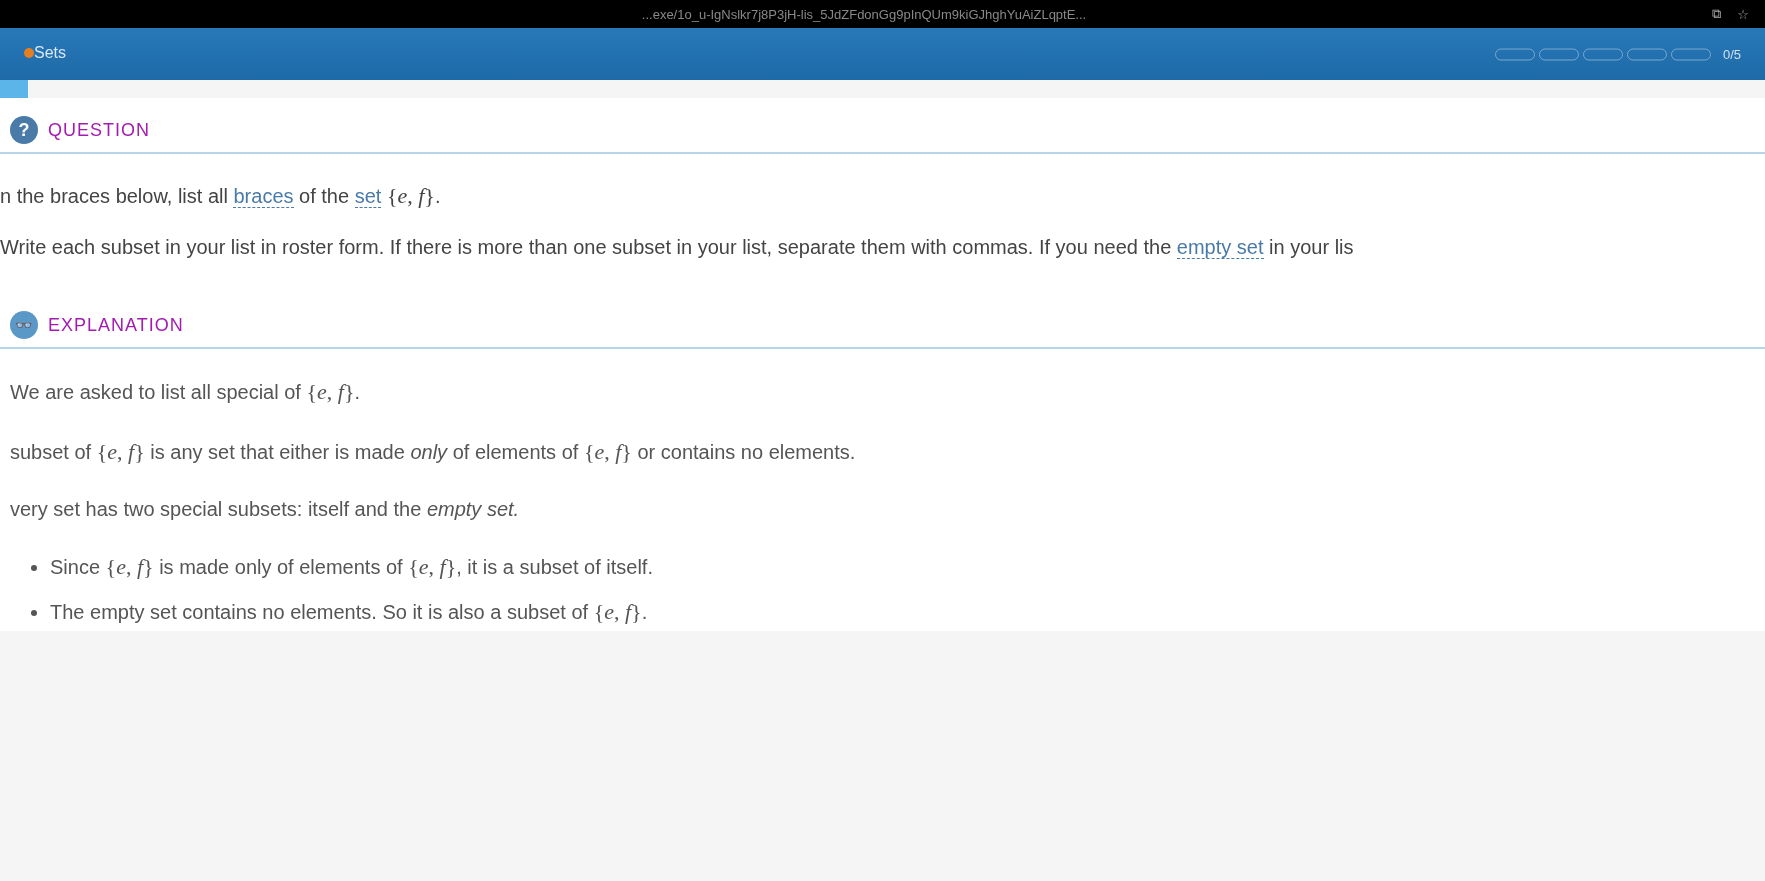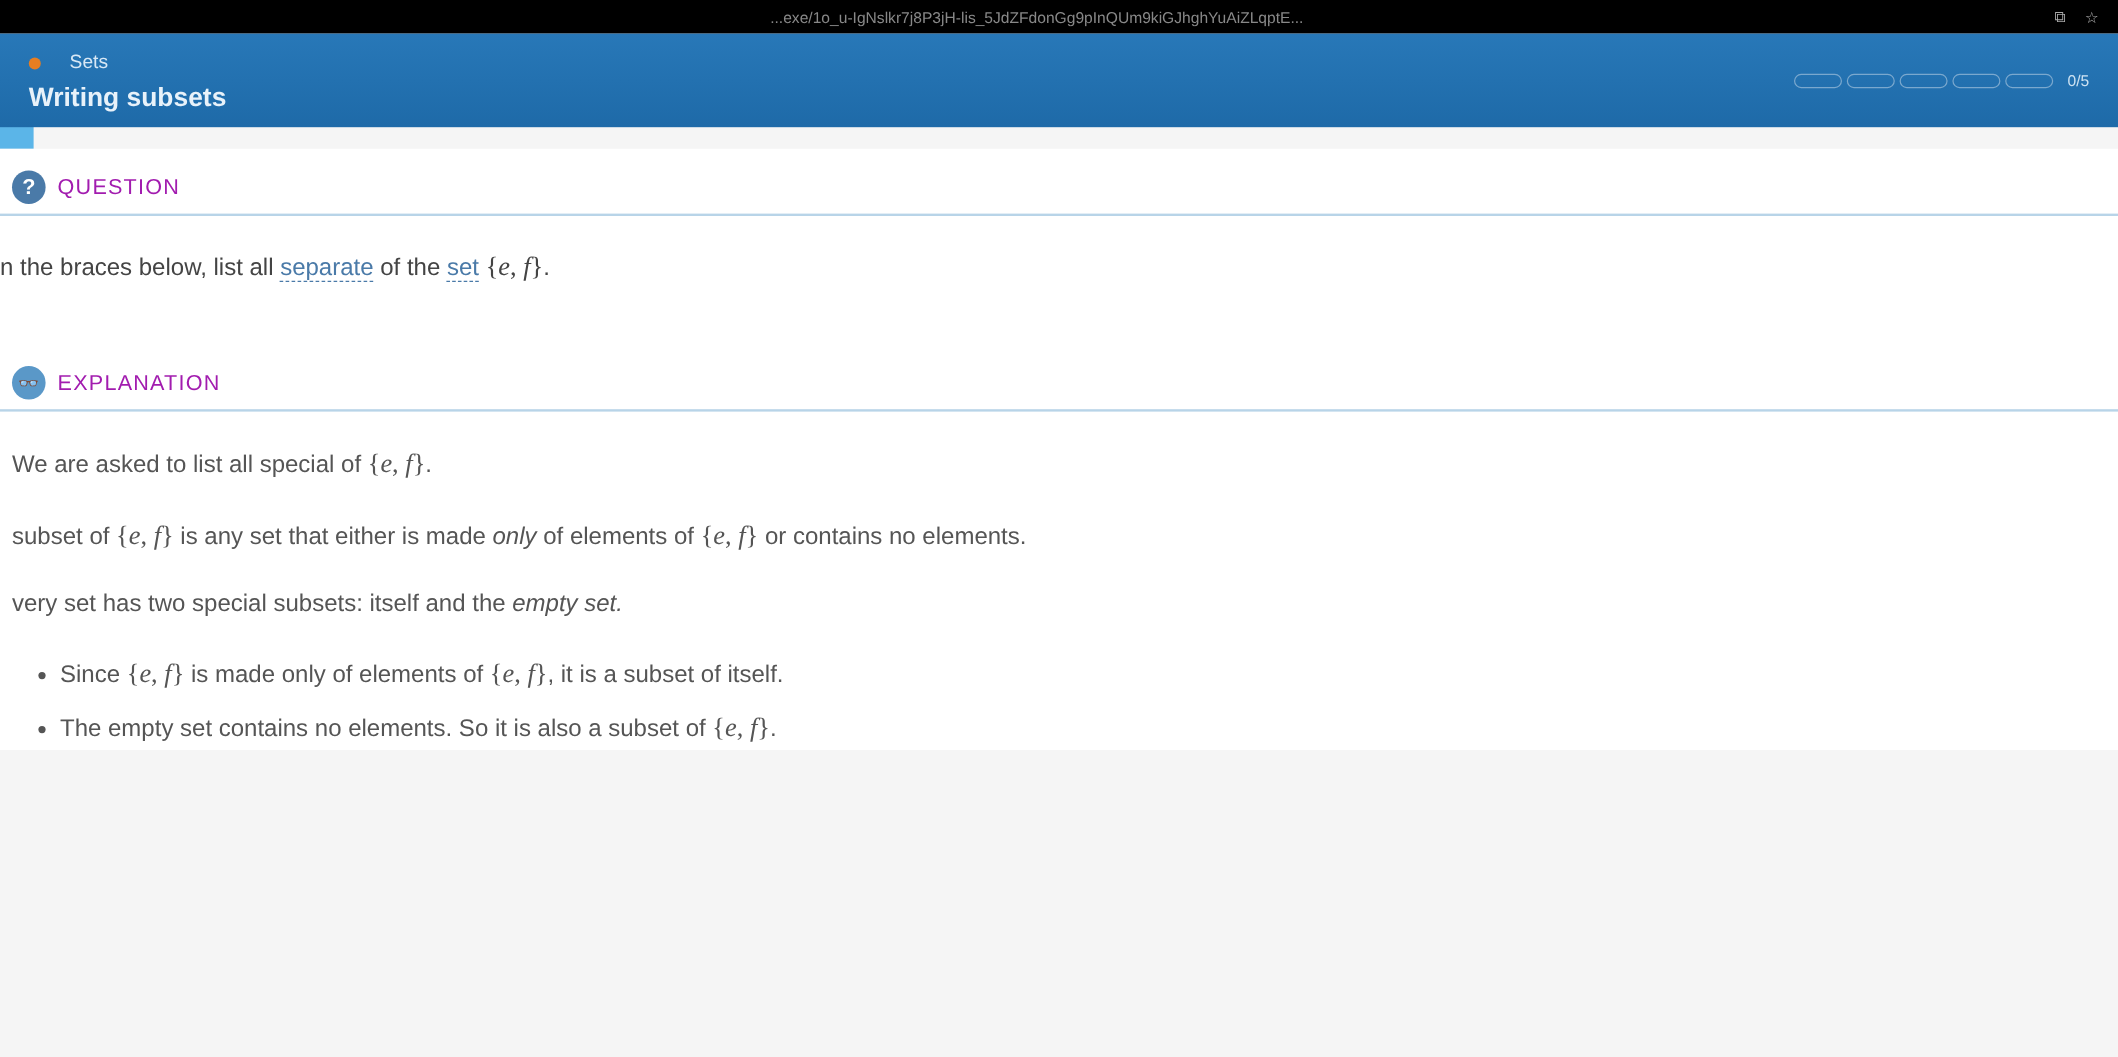--- a/index.html
+++ b/index.html
@@ -38,21 +38,21 @@
     }
     .header {
       background: linear-gradient(180deg, #2878b8 0%, #1e6aa8 100%);
       color: white;
       padding: 16px 24px 12px 24px;
       position: relative;
     }
     .header-top {
       display: flex;
       align-items: center;
-      gap: 24px;
+      gap: 0;
       margin-bottom: 6px;
     }
     .header-dot {
       width: 10px;
       height: 10px;
       background: #e67e22;
       border-radius: 50%;
     }
     .header-category {
       font-size: 16px;
@@ -206,21 +206,20 @@
     <span>⧉</span>
     <span>☆</span>
   </div>
 </div>
 
 <div class="header">
   <div class="header-top">
     <div class="header-dot"></div>
     <div class="header-category">Sets</div>
   </div>
-  <div class="header-title">Writing subsets</div>
   <div class="progress-area">
     <div class="progress-segment"></div>
     <div class="progress-segment"></div>
     <div class="progress-segment"></div>
     <div class="progress-segment"></div>
     <div class="progress-segment"></div>
     <span class="progress-text">0/5</span>
   </div>
 </div>
 
@@ -228,22 +227,25 @@
 
 <div class="content">
 
   <div class="section-header">
     <div class="section-icon">?</div>
     <div class="section-title">QUESTION</div>
   </div>
 
   <div class="question-body">
     <div class="line1">
-      <span>n the braces below, list all </span><span class="term-link">separate</span><span> of the </span><span class="term-link">set</span>
+      <span>n the braces below, list all </span><span class="term-link">braces</span><span> of the </span><span class="term-link">set</span>
       <span class="math-set"><span class="math-brace">{</span>e<span class="math-brace">,</span> f<span class="math-brace">}</span></span>.
+    </div>
+    <div>
+      <span>Write each subset in your list in roster form. If there is more than one subset in your list, separate them with commas. If you need the </span><span class="term-link">empty set</span><span> in your lis</span>
     </div>
   </div>
 
   <div class="section-header">
     <div class="explanation-icon">👓</div>
     <div class="section-title">EXPLANATION</div>
   </div>
 
   <div class="explanation-body">
     <p>

